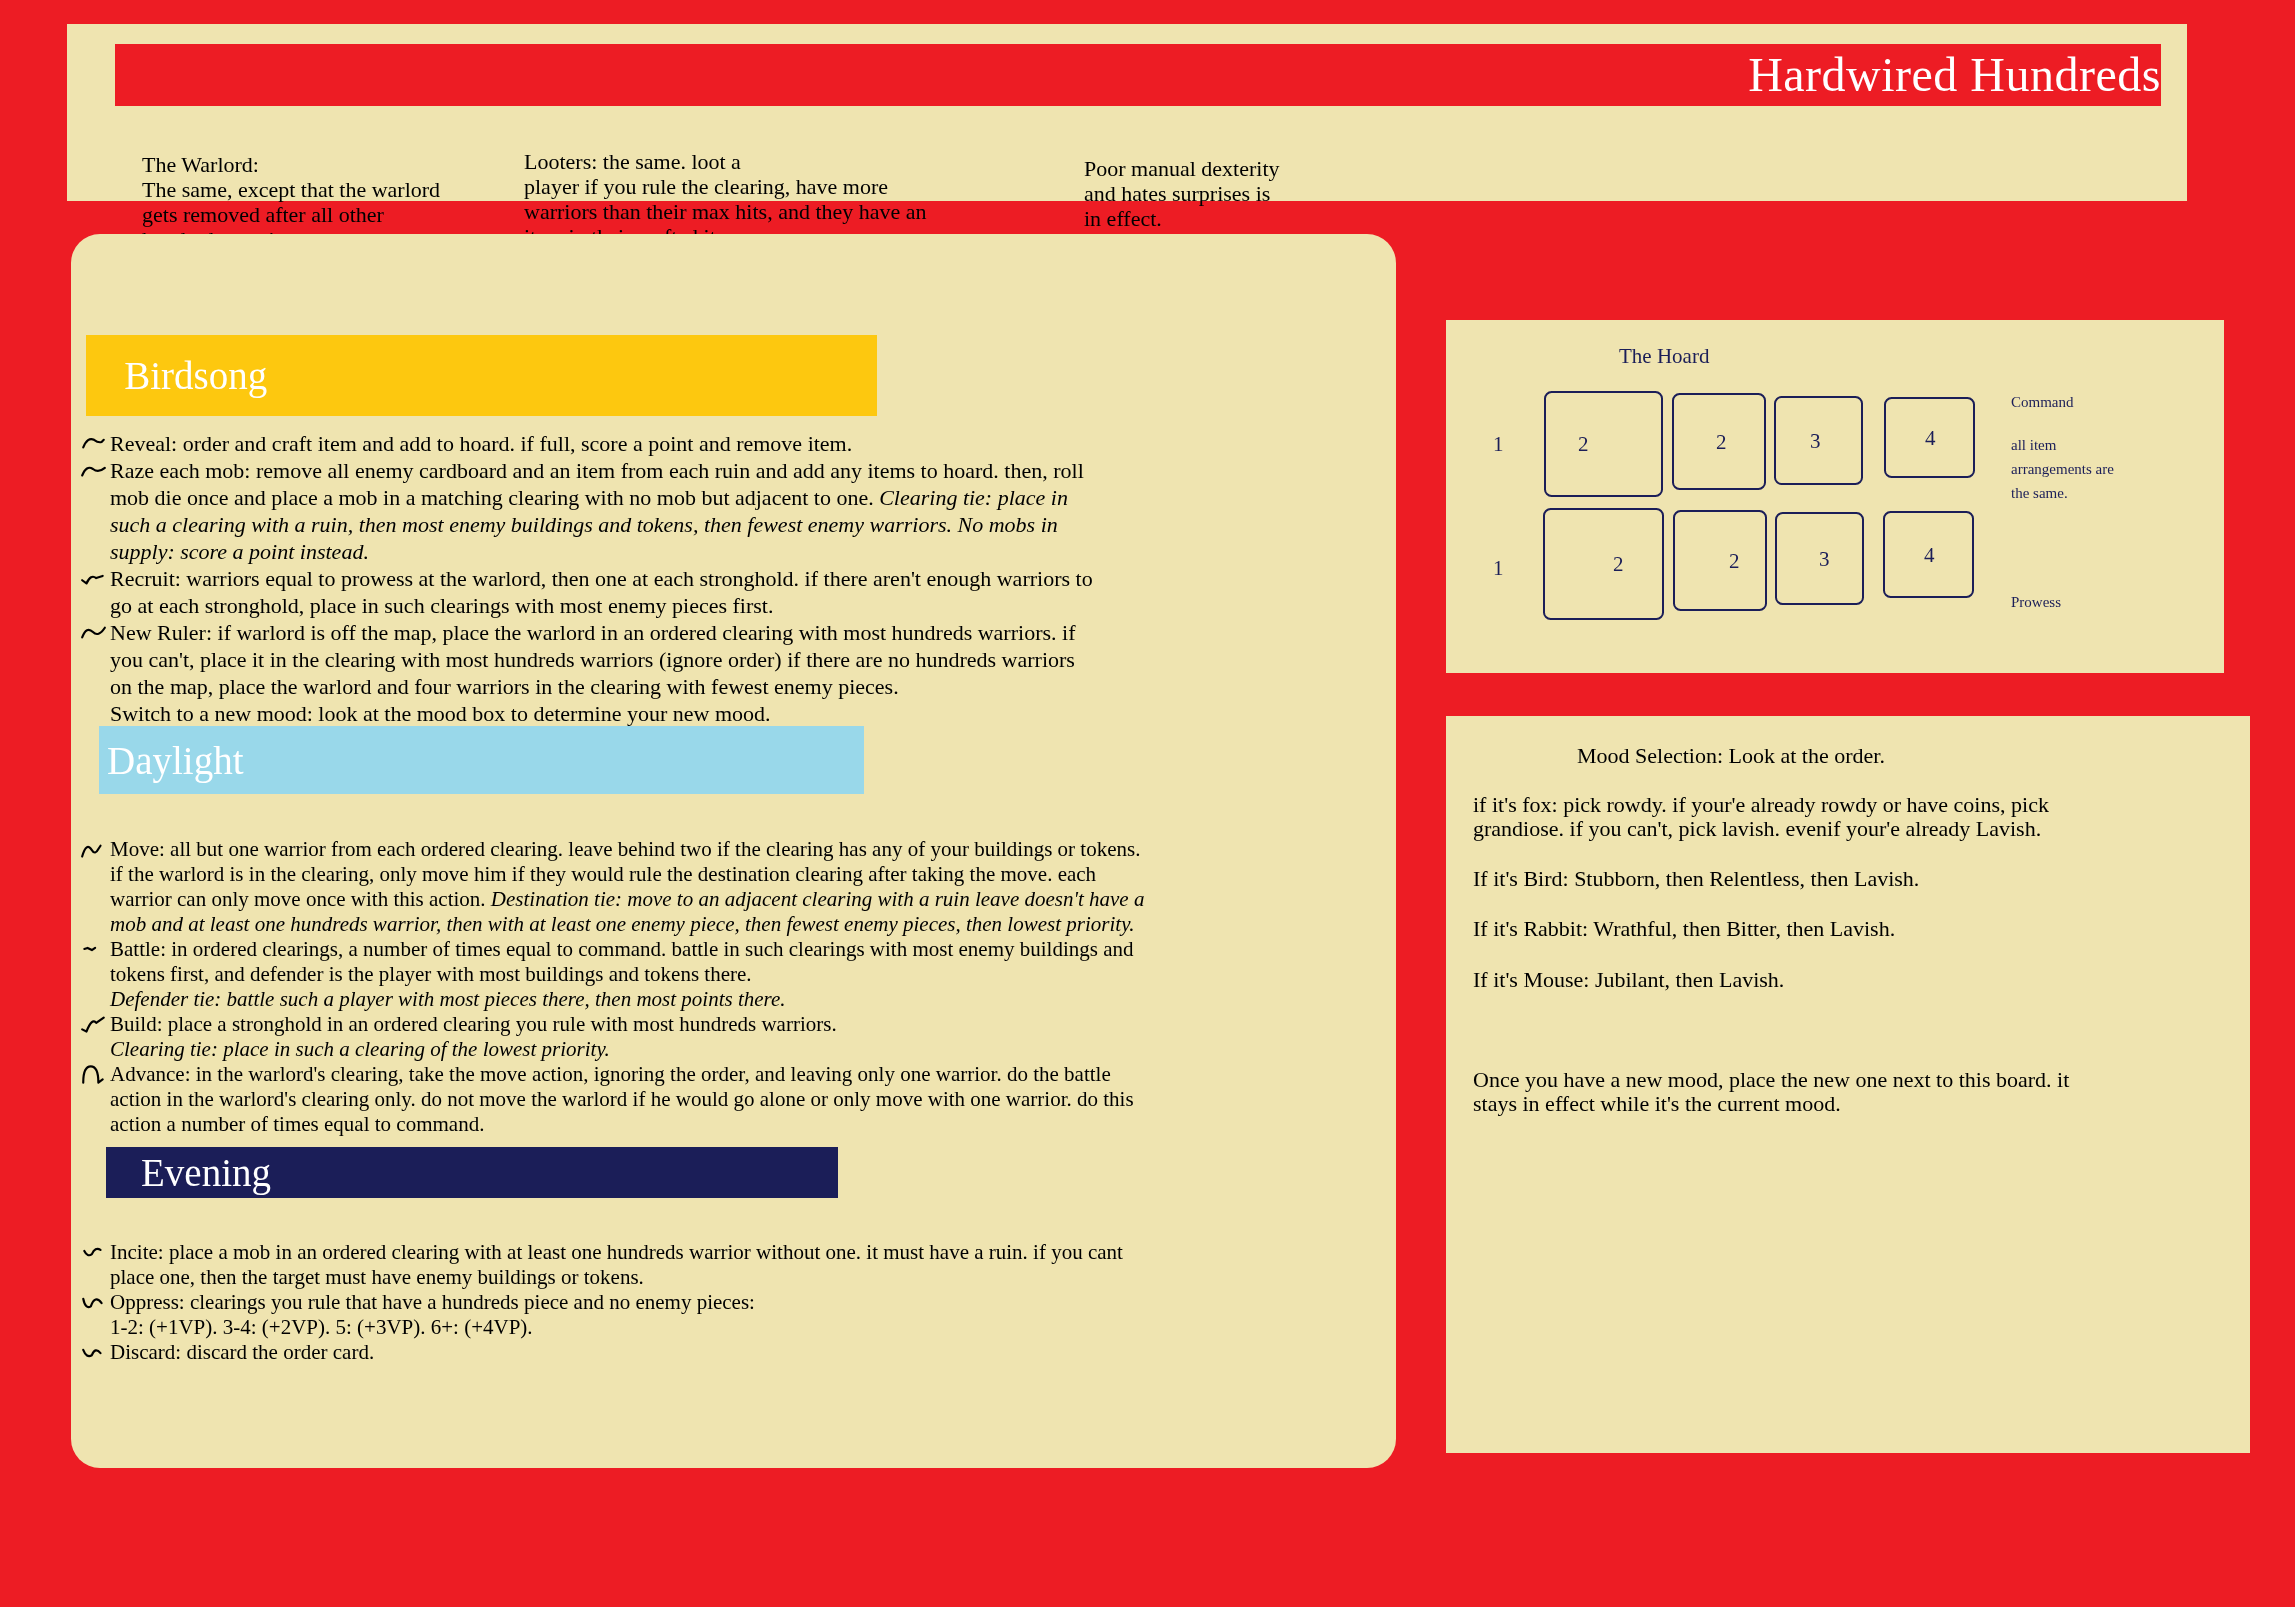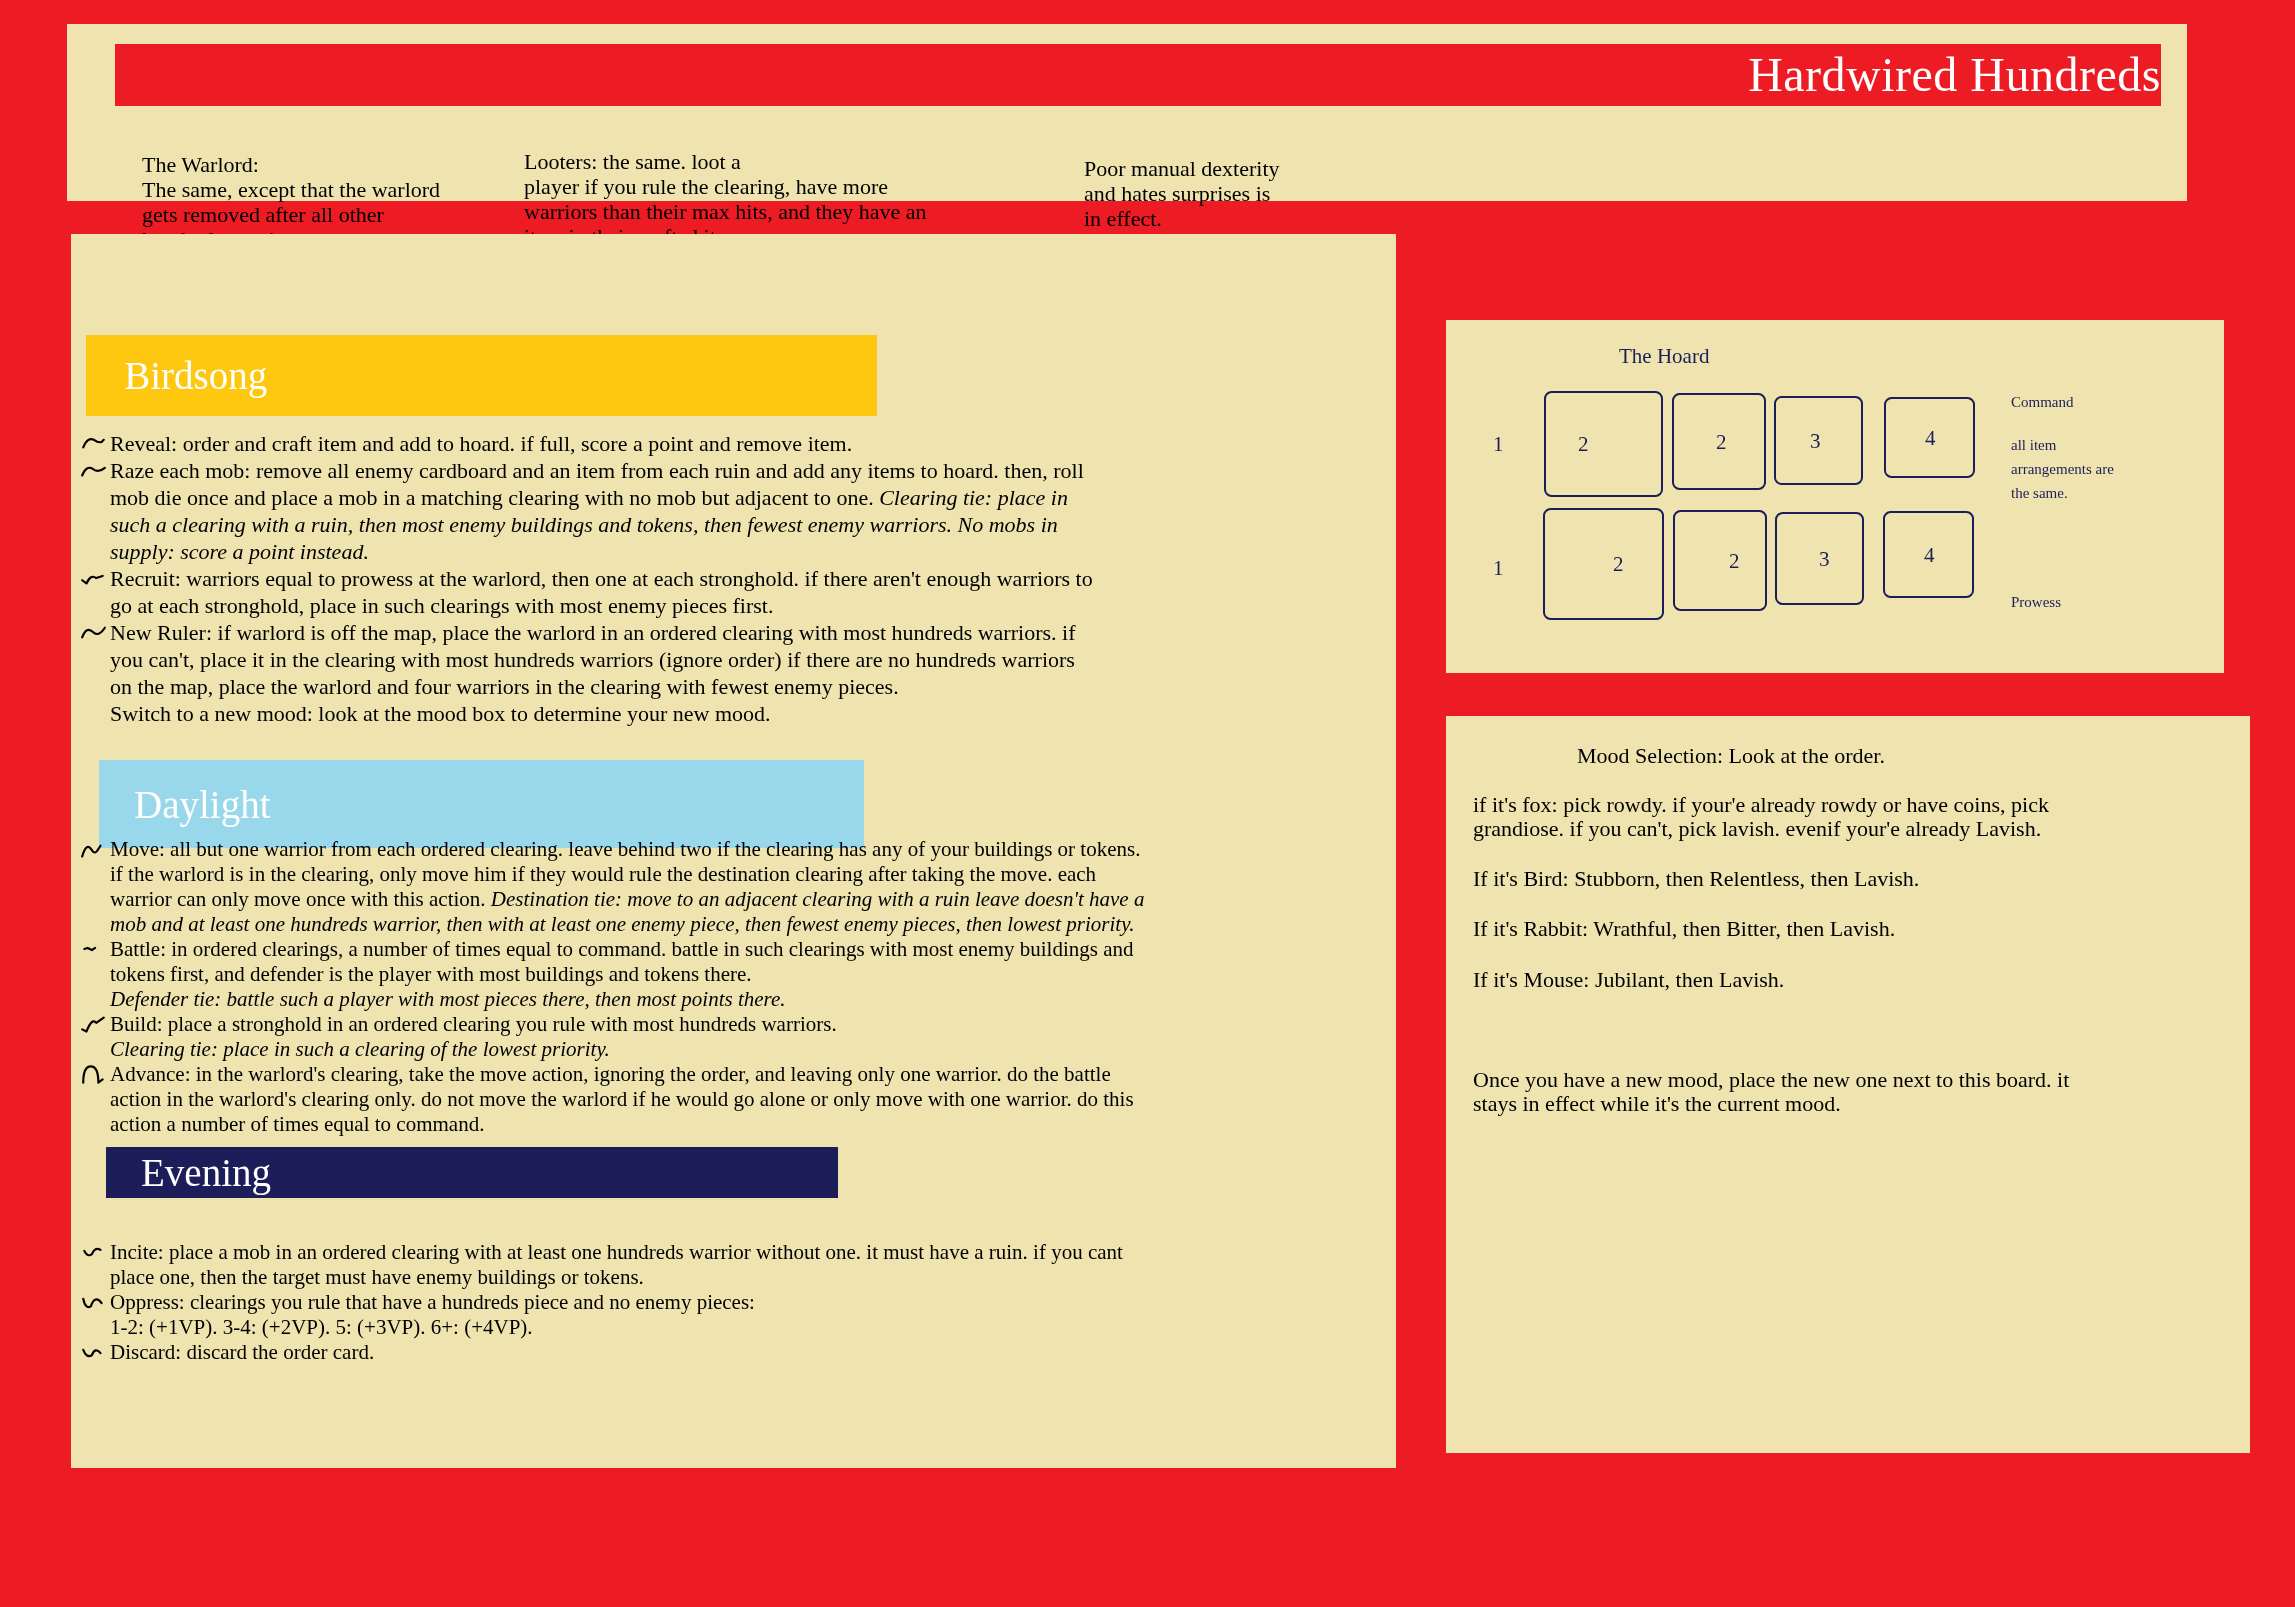--- a/index.html
+++ b/index.html
@@ -17,27 +17,27 @@
       position: absolute; left: 48px; top: 19.6px; width: 2046px; height: 62px;
       background: #ed1c24; color: #fff;
       display: flex; align-items: center; justify-content: flex-end;
       font-size: 48px; letter-spacing: 0.5px;
     }
     .intro-col { position: absolute; font-size: 22px; line-height: 25px; white-space: pre-line; }
     #warlord-col { left: 75px; top: 128px; width: 381px; }
     #looters-col { left: 457px; top: 125px; width: 490px; }
     #manual-col { left: 1017px; top: 132px; width: 272px; }
 
-    #rules-panel { left: 71px; top: 234px; width: 1325px; height: 1234px; }
+    #rules-panel { left: 71px; top: 234px; width: 1325px; height: 1234px; border-radius: 29px; }
     .phase-bar {
       position: absolute; color: #fff; font-size: 39px;
       display: flex; align-items: center;
     }
     #birdsong-bar { left: 15.2px; top: 101px; width: 791px; height: 81px; background: #fdc80f; padding-left: 38px; box-sizing: border-box; }
-    #daylight-bar { left: 28px; top: 526px; width: 765px; height: 88px; background: #99d8ea; padding-left: 35px; box-sizing: border-box; }
+    #daylight-bar { left: 28px; top: 492px; width: 765px; height: 68px; background: #99d8ea; padding-left: 8px; box-sizing: border-box; }
     #evening-bar  { left: 35px; top: 913px; width: 732px; height: 51px; background: #1b1e58; padding-left: 35px; box-sizing: border-box; }
 
     .rule-list { position: absolute; left: 0; width: 1296px; font-size: 22px; line-height: 27px; }
     #birdsong-list { top: 196px; }
     #daylight-list { top: 603px; line-height: 25px; font-size: 21px; }
     #evening-list  { top: 1006px; line-height: 25px; font-size: 21px; }
 
     .rule { position: relative; padding-left: 39px; }
     .rule .glyph {
       position: absolute; left: 8.7px; top: 1.1px; width: 27px; height: 22px;

